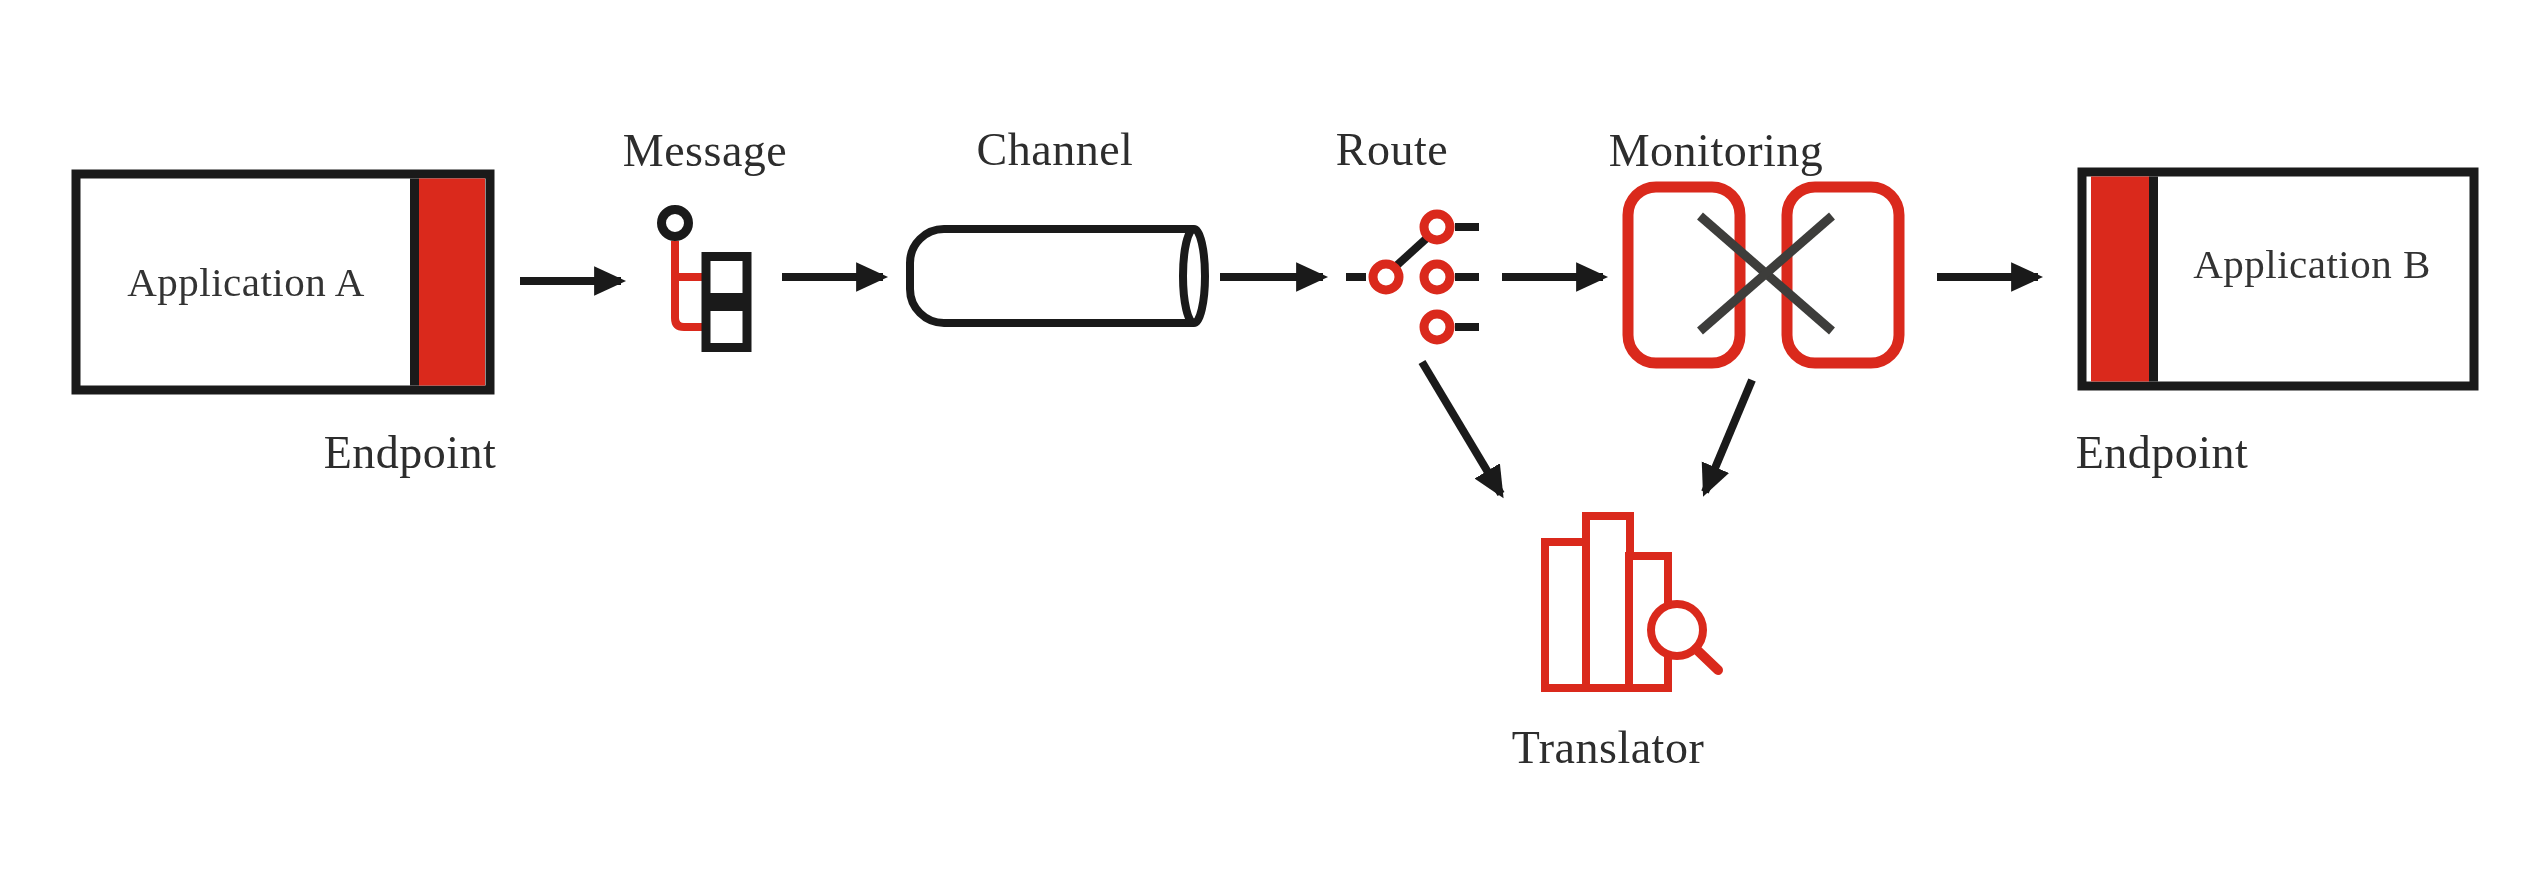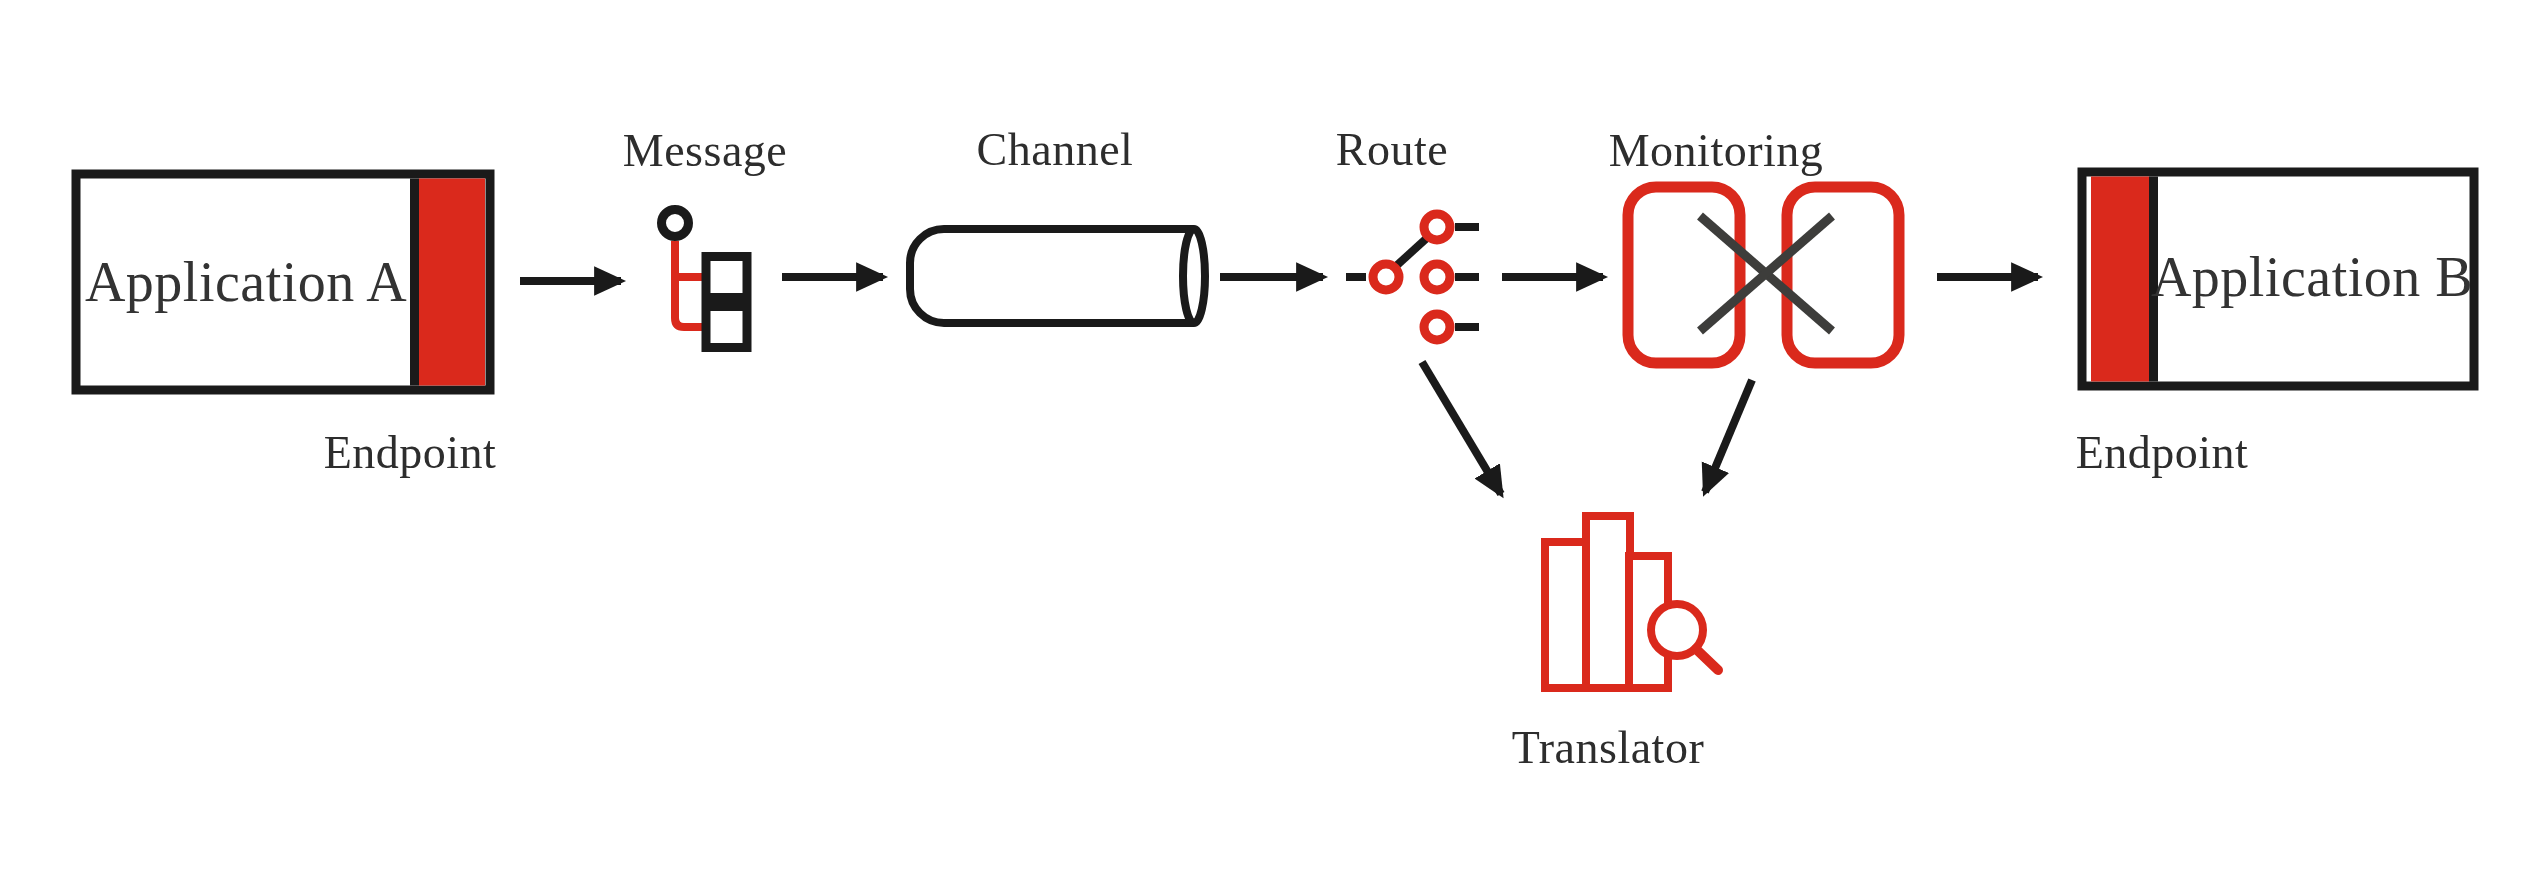--- a/index.html
+++ b/index.html
@@ -15,29 +15,29 @@
   .lbl {
     position: absolute;
     transform: translate(-50%, -50%);
     color: #2d2d2d;
     font-size: 46px;
     font-weight: 400;
     white-space: nowrap;
     letter-spacing: 0.5px;
     font-family: Liberation Serif, serif;
   }
-  .lbl.inbox { font-size: 56px; color: #333333; }
+  .lbl.inbox { font-size: 41px; color: #333333; }
   
   #lbl-app-a      { left: 246px;  top: 282px; }
   #lbl-endpoint-a { left: 410px;  top: 452px; }
   #lbl-message    { left: 705px;  top: 150px; }
   #lbl-channel    { left: 1055px; top: 149px; }
   #lbl-route      { left: 1392px; top: 149px; text-align: center; }
   #lbl-translator { left: 1716px; top: 150px; }
-  #lbl-app-b      { left: 2312px; top: 277px; }
+  #lbl-app-b      { left: 2312px; top: 264px; }
   #lbl-endpoint-b { left: 2162px; top: 452px; }
   #lbl-monitoring { left: 1608px; top: 747px; }
 </style>
 </head>
 <body>
 
 <div class="canvas">
 
   <svg class="diagram-svg" width="2536" height="876" viewBox="0 0 2536 876">
     <defs>

